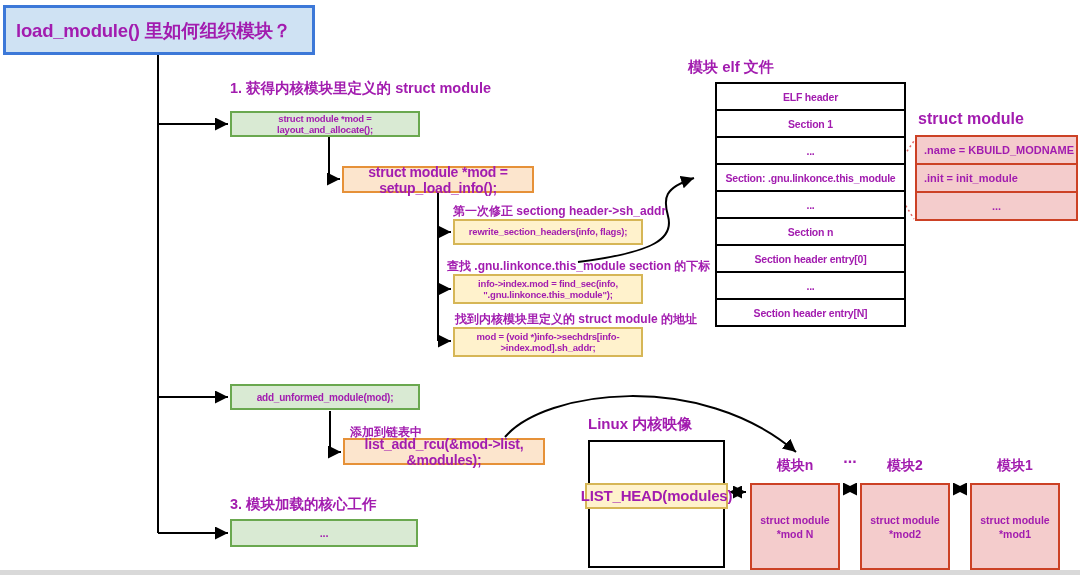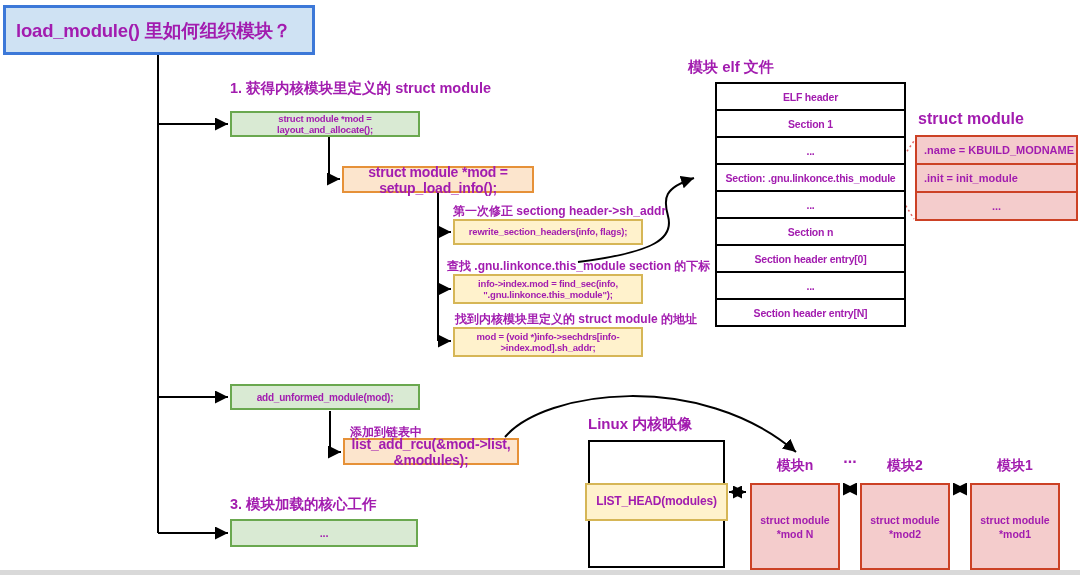--- a/index.html
+++ b/index.html
@@ -30,21 +30,21 @@
        font-weight:bold;font-size:10.5px;letter-spacing:-0.2px;}
   .elf-row:first-child{margin-top:0;}
   .sm-table{position:absolute;left:915px;top:135px;width:163px;}
   .sm-row{box-sizing:border-box;height:30px;margin-top:-2px;
        border:2px solid var(--pink-border,#cc4125);background:var(--pink-fill,#f4cccc);
        display:flex;align-items:center;font-weight:bold;font-size:11px;padding-left:7px;}
   .sm-row:first-child{margin-top:0;}
   .sm-row.center{justify-content:center;padding-left:0;}
   .kernel-box{left:588px;top:440px;width:137px;height:128px;background:#fff;
        border:2px solid var(--line,#000);}
-  .listhead{left:585px;top:483px;width:143px;height:38px;font-size:12px;}
+  .listhead{left:585px;top:483px;width:143px;height:26px;font-size:15px;}
   .pmod{width:90px;height:87px;top:483px;background:var(--pink-fill,#f4cccc);
        border:2px solid var(--pink-border,#cc4125);font-size:10.5px;line-height:14px;}
   .pmod-label{position:absolute;top:457px;width:90px;text-align:center;
        font-weight:bold;font-size:14px;}
   .ellipsis-label{position:absolute;left:838px;top:449px;width:24px;text-align:center;
        font-weight:bold;font-size:16px;}
   .edge-strip{position:absolute;left:0;top:570px;width:1080px;height:5px;
        background:var(--edge-strip,#d9d9d9);}
 </style>
 </head>
@@ -93,21 +93,21 @@
   </div>
 
   <div class="sub-label" style="left:455px;top:311px;">找到内核模块里定义的 struct module 的地址</div>
   <div class="box yellow" style="left:453px;top:327px;width:190px;height:30px;">
     <span>mod = (void *)info-&gt;sechdrs[info-</span>
     <span>&gt;index.mod].sh_addr;</span>
   </div>
 
   <div class="box green" style="left:230px;top:384px;width:190px;height:26px;font-size:10px;">add_unformed_module(mod);</div>
   <div class="sub-label" style="left:350px;top:424px;">添加到链表中</div>
-  <div class="box orange" style="left:343px;top:438px;width:176px;height:27px;">list_add_rcu(&amp;mod-&gt;list, &amp;modules);</div>
+  <div class="box orange" style="left:343px;top:438px;width:202px;height:27px;">list_add_rcu(&amp;mod-&gt;list, &amp;modules);</div>
 
   <div class="step-label" style="left:230px;top:495px;">3. 模块加载的核心工作</div>
   <div class="box green" style="left:230px;top:519px;width:188px;height:28px;font-size:11px;">...</div>
 
   <div class="sec-title" style="left:688px;top:58px;">模块 elf 文件</div>
   <div class="elf-table">
     <div class="elf-row">ELF header</div>
     <div class="elf-row">Section 1</div>
     <div class="elf-row">...</div>
     <div class="elf-row">Section: .gnu.linkonce.this_module</div>

